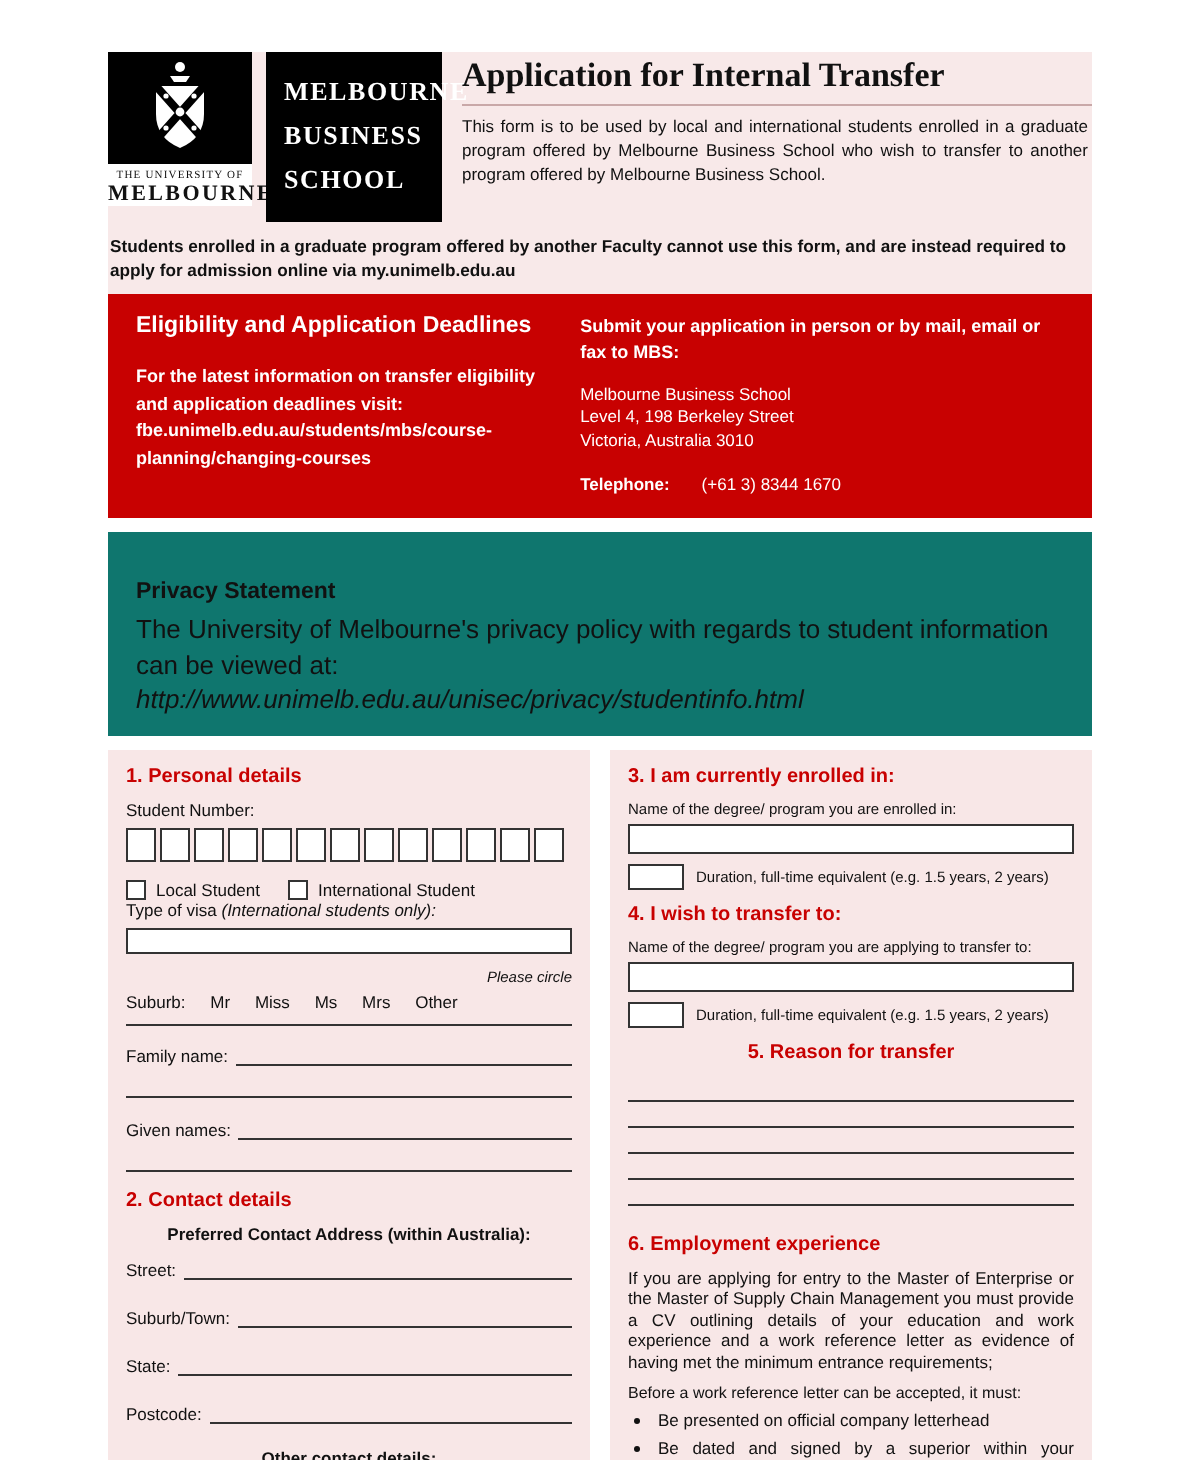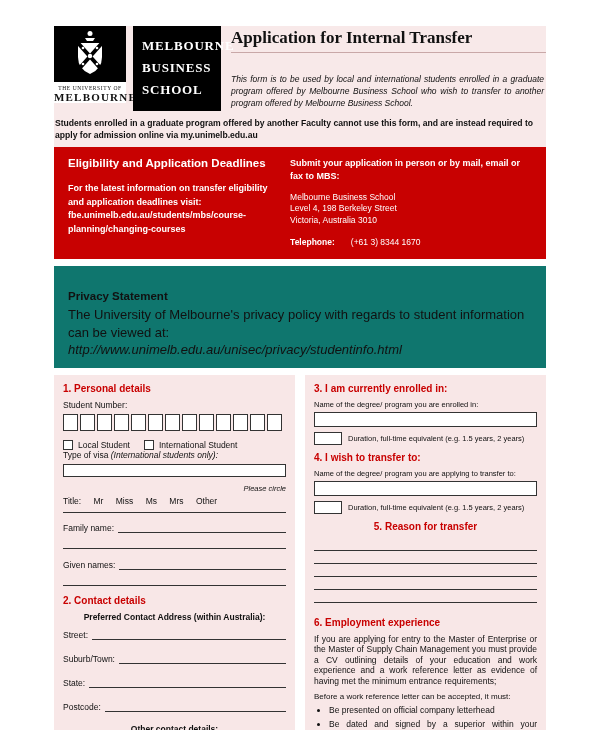--- a/index.html
+++ b/index.html
@@ -14,21 +14,21 @@
   .logo-uom { width:72px; flex:none; background:#fff; text-align:center; }
   .crest { width:72px; height:56px; background:#000; display:block; }
   .uom-top { font-family:"Liberation Serif", serif; font-size:5.5px; letter-spacing:.6px; margin-top:3px; }
   .uom-bottom { font-family:"Liberation Serif", serif; font-size:11px; font-weight:bold; letter-spacing:1.2px; }
   .logo-mbs { width:88px; flex:none; margin-left:7px; background:#000; color:#fff;
               font-family:"Liberation Serif", serif; font-weight:bold; font-size:13px;
               letter-spacing:.8px; line-height:1.7; padding:9px 4px 10px 9px; }
   .title-block { flex:1; margin-left:10px; padding-top:2px; }
   .title-block h1 { font-family:"Liberation Serif", serif; font-size:17px; font-weight:bold;
                     padding-bottom:4px; border-bottom:1px solid #c9a8a8; }
-  .title-block p { font-size:8.5px; line-height:1.4; text-align:justify; margin-top:21px; padding-right:2px;font-style:italic; }
+  .title-block p { font-size:8.5px; line-height:1.4; text-align:justify; margin-top:5px; padding-right:2px; }
   .notice { font-size:8.6px; font-weight:bold; line-height:1.35; padding:7px 2px 6px 1px; }
 
   
   .red-panel { background:#c80101; color:#fff; display:flex; padding:10px 14px 12px 14px; min-height:106px; margin-top:0; }
   .red-left { width:47%; padding-right:16px; }
   .red-left h2 { font-size:11.5px; margin-bottom:13px; }
   .red-left p { font-size:9px; font-weight:bold; line-height:1.5; }
   .red-right { width:53%; padding-left:4px; }
   .submit-heading { font-size:9px; font-weight:bold; line-height:1.4; margin-bottom:9px; }
   .addr { font-size:8.5px; line-height:1.35; }
@@ -179,21 +179,21 @@
 
         <div class="lbl">
           <span>Type of visa</span>
           <span class="ital">(International students only):</span>
         </div>
         <div class="input-strip"></div>
 
         <div class="please">Please circle</div>
 
         <div class="title-row">
-          <span>Title:</span>
+          <span>Suburb:</span>
           <span class="opt">Mr</span>
           <span class="opt">Miss</span>
           <span class="opt">Ms</span>
           <span class="opt">Mrs</span>
           <span class="opt">Other</span>
         </div>
 
         <div class="field-row">
           <span class="lbl">Family name:</span>
           <span class="wline"></span>

